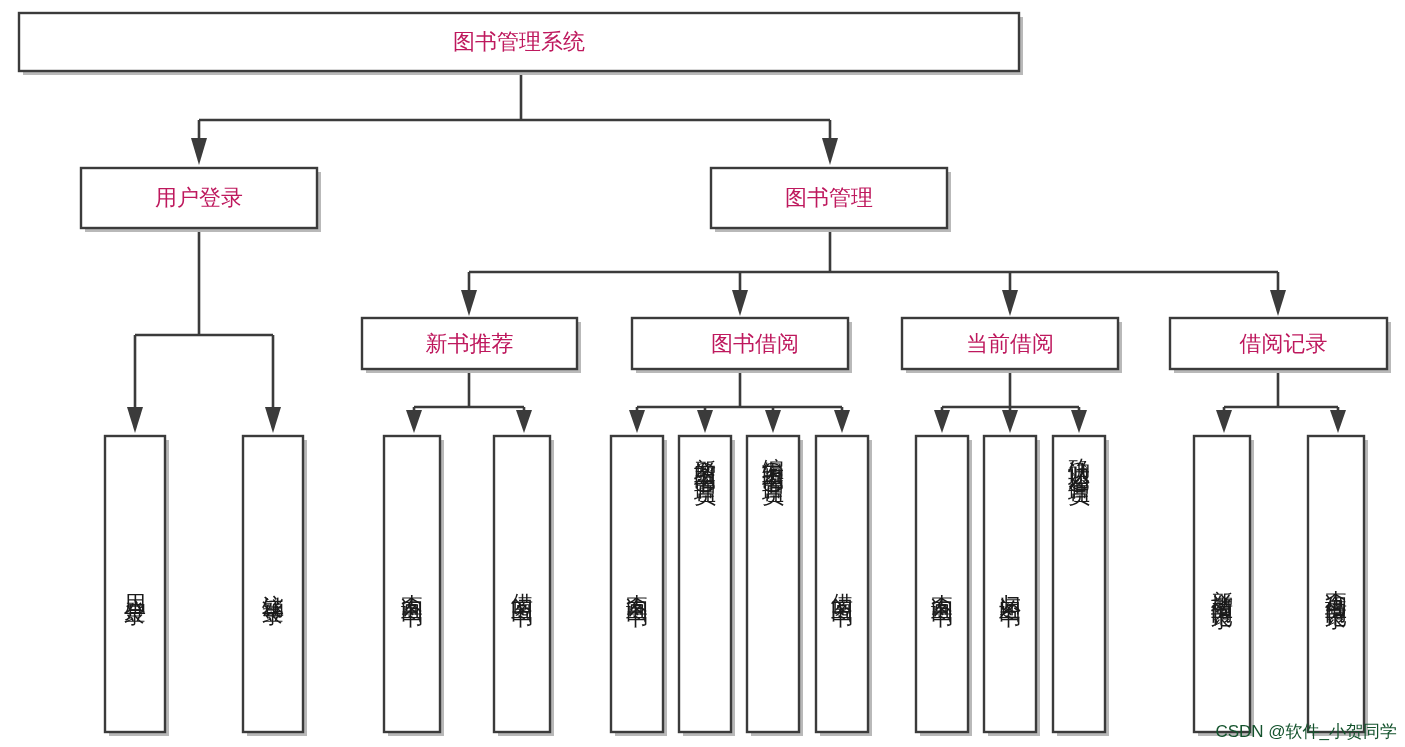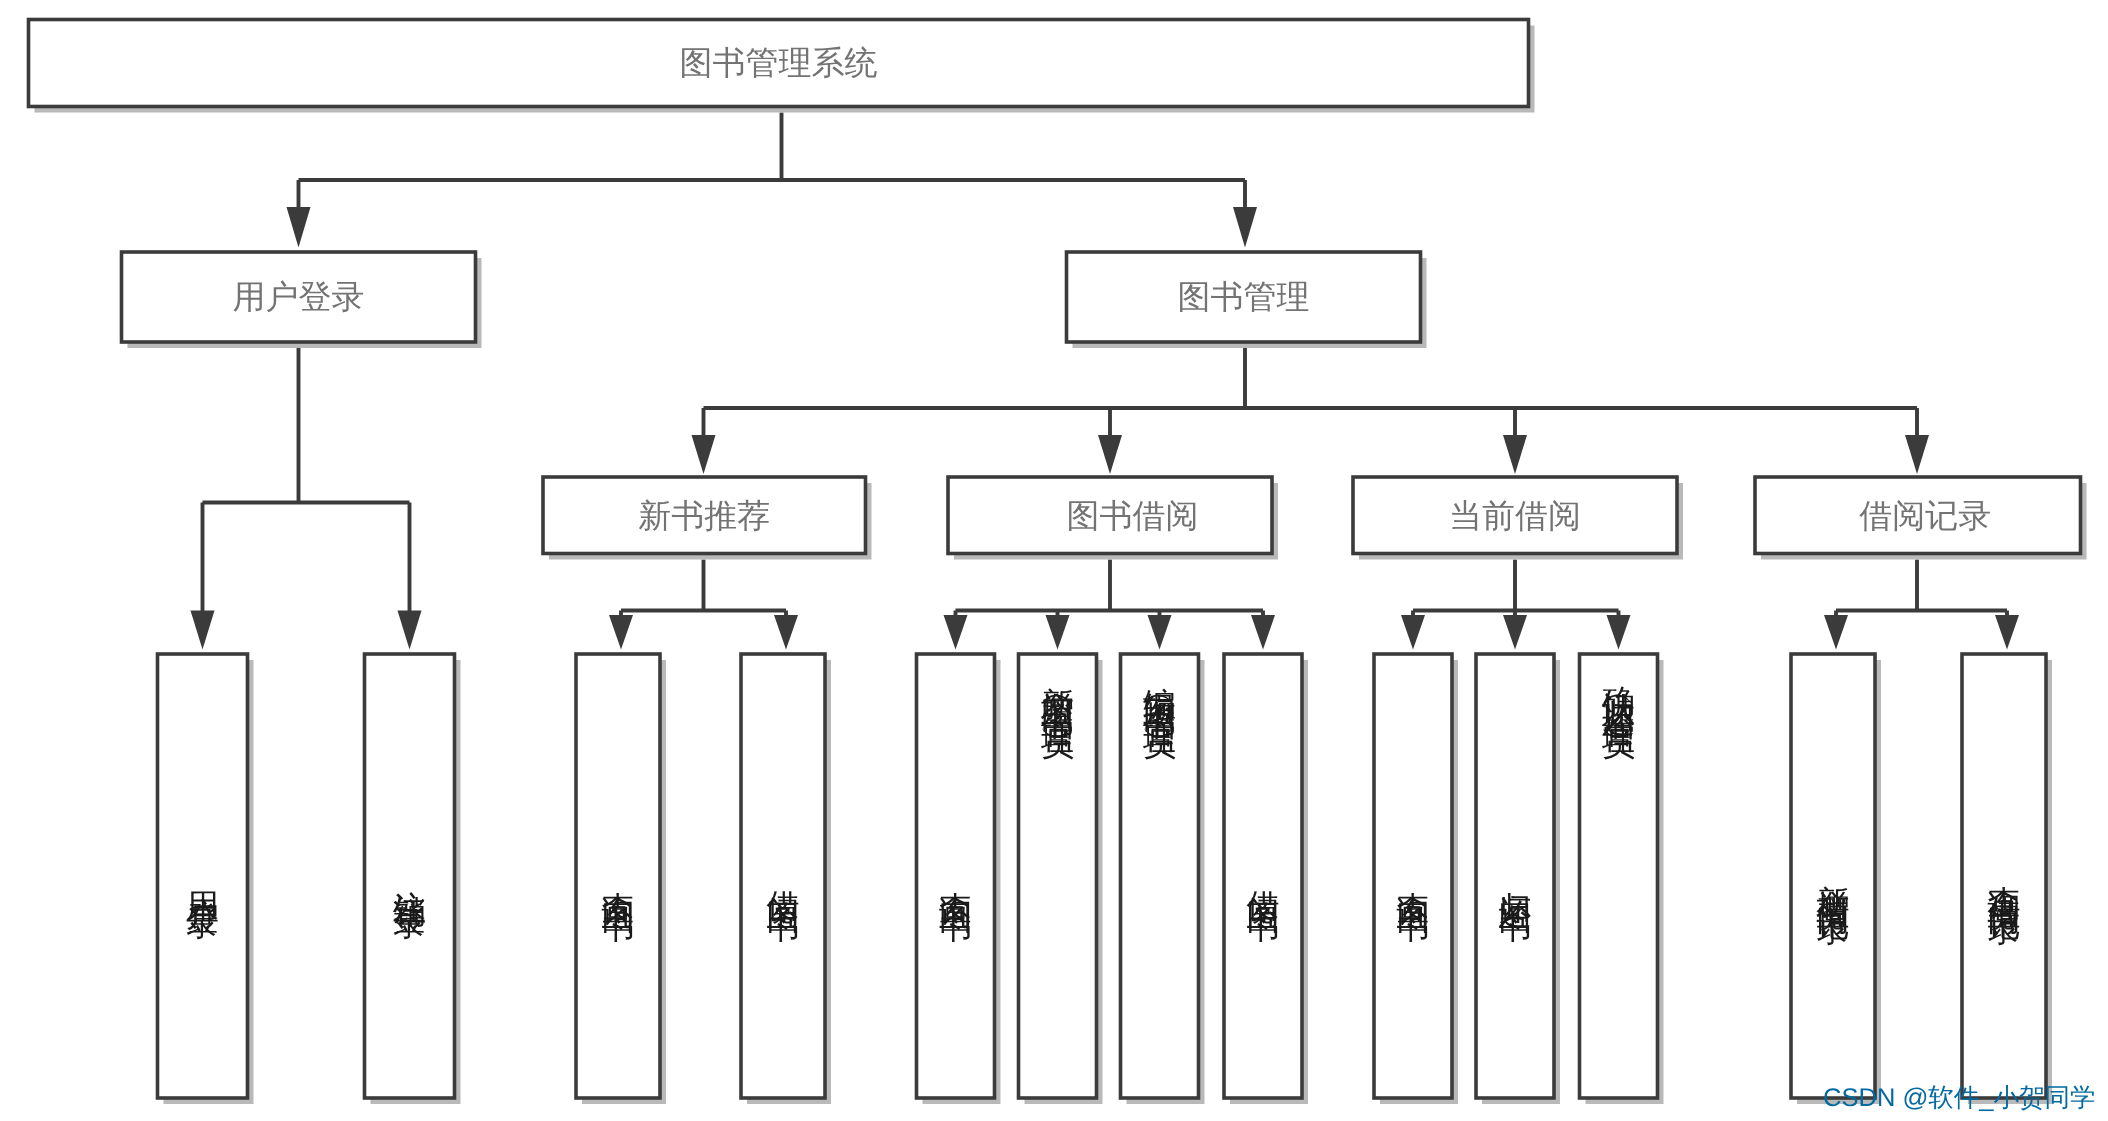--- a/index.html
+++ b/index.html
@@ -38,21 +38,21 @@
   }
   .arrow-head {
     fill: #3b3b3b;
   }
   .watermark {
     position: absolute;
     right: 8px;
     bottom: 4px;
     font-family: "Liberation Sans", "DejaVu Sans", sans-serif;
     font-size: 17px;
-    color: #0369a1;
+    color: #14532d;
     white-space: nowrap;
     user-select: none;
   }
   .vlabel-wrap {
     position: absolute;
     display: flex;
     align-items: center;
     justify-content: center;
     pointer-events: none;
   }
@@ -69,21 +69,21 @@
   .hlabel-wrap {
     position: absolute;
     display: flex;
     align-items: center;
     justify-content: center;
     pointer-events: none;
   }
   .hlabel-text {
     font-family: "Liberation Sans", "DejaVu Sans", sans-serif;
     font-size: 22px;
-    color: #737373;
+    color: #be185d;
     white-space: nowrap;
   }
 </style>
 </head>
 <body>
 
 <div id="diagram-root">
 
   <svg width="1405" height="747" viewBox="0 0 1405 747">
 

